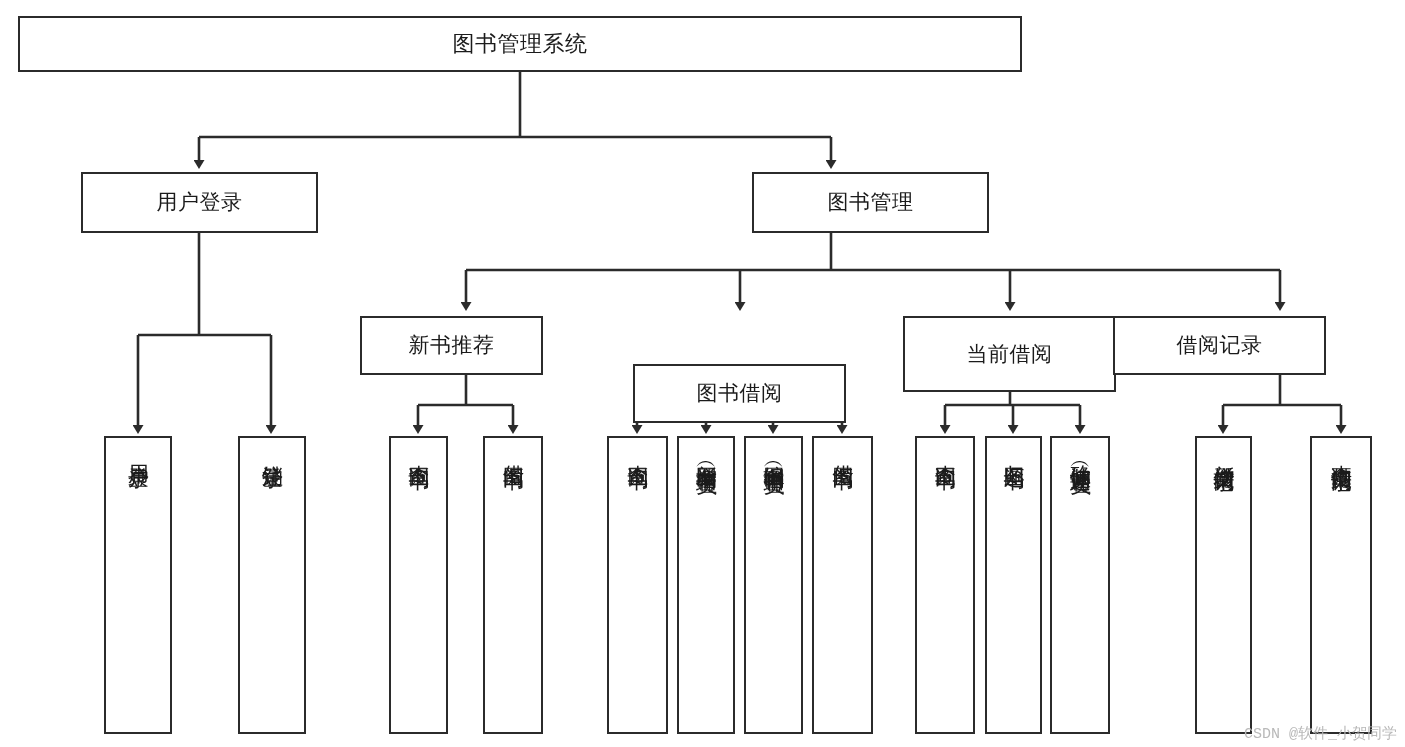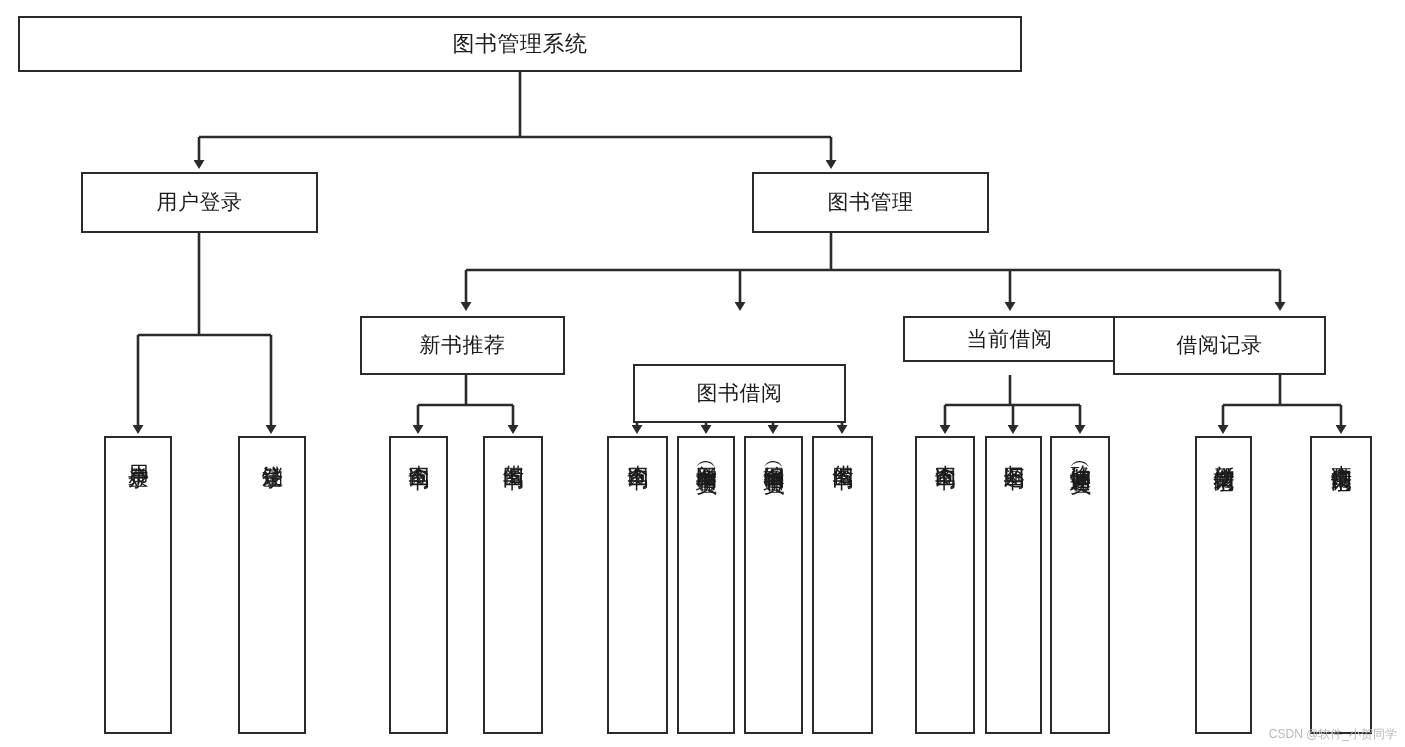--- a/index.html
+++ b/index.html
@@ -58,25 +58,25 @@
     text-orientation: upright;
     font-size: 21px;
     line-height: 1.0;
     letter-spacing: 1.5px;
     white-space: nowrap;
   }
   #watermark {
     position: absolute;
     right: 8px;
     bottom: 4px;
-    font-size: 12px;
+    font-size: 15px;
     color: #b9b9b9;
     z-index: 9;
     white-space: nowrap;
-    font-family: Liberation Sans, sans-serif;
+    font-family: Liberation Mono, monospace;
     margin-left: 40px;
   }
 </style>
 </head>
 <body>
 
 <div id="diagram-root">
 
   <svg id="diagram-svg" viewBox="0 0 1405 747" xmlns="http://www.w3.org/2000/svg">
     <defs>
@@ -135,27 +135,27 @@
     <span class="node-label">图书管理系统</span>
   </div>
 
   <div class="node horiz" style="left:81px; top:172px; width:237px; height:61px;">
     <span class="node-label">用户登录</span>
   </div>
   <div class="node horiz" style="left:712px; top:172px; width:237px; height:61px;margin-left:40px;">
     <span class="node-label">图书管理</span>
   </div>
 
-  <div class="node horiz" style="left:360px; top:316px; width:205px; height:59px;">
+  <div class="node horiz" style="left:360px; top:316px; width:183px; height:59px;">
     <span class="node-label">新书推荐</span>
   </div>
   <div class="node horiz" style="left:633px; top:316px; width:213px; height:59px;margin-top:48px;">
     <span class="node-label">图书借阅</span>
   </div>
-  <div class="node horiz" style="left:903px; top:316px; width:213px; height:46px;">
+  <div class="node horiz" style="left:903px; top:316px; width:213px; height:76px;">
     <span class="node-label">当前借阅</span>
   </div>
   <div class="node horiz" style="left:1113px; top:316px; width:213px; height:59px;">
     <span class="node-label">借阅记录</span>
   </div>
 
   <div class="node vert" style="left:104px; top:436px; width:68px; height:298px;">
     <span class="node-label">用户登录</span>
   </div>
   <div class="node vert" style="left:238px; top:436px; width:68px; height:298px;">

